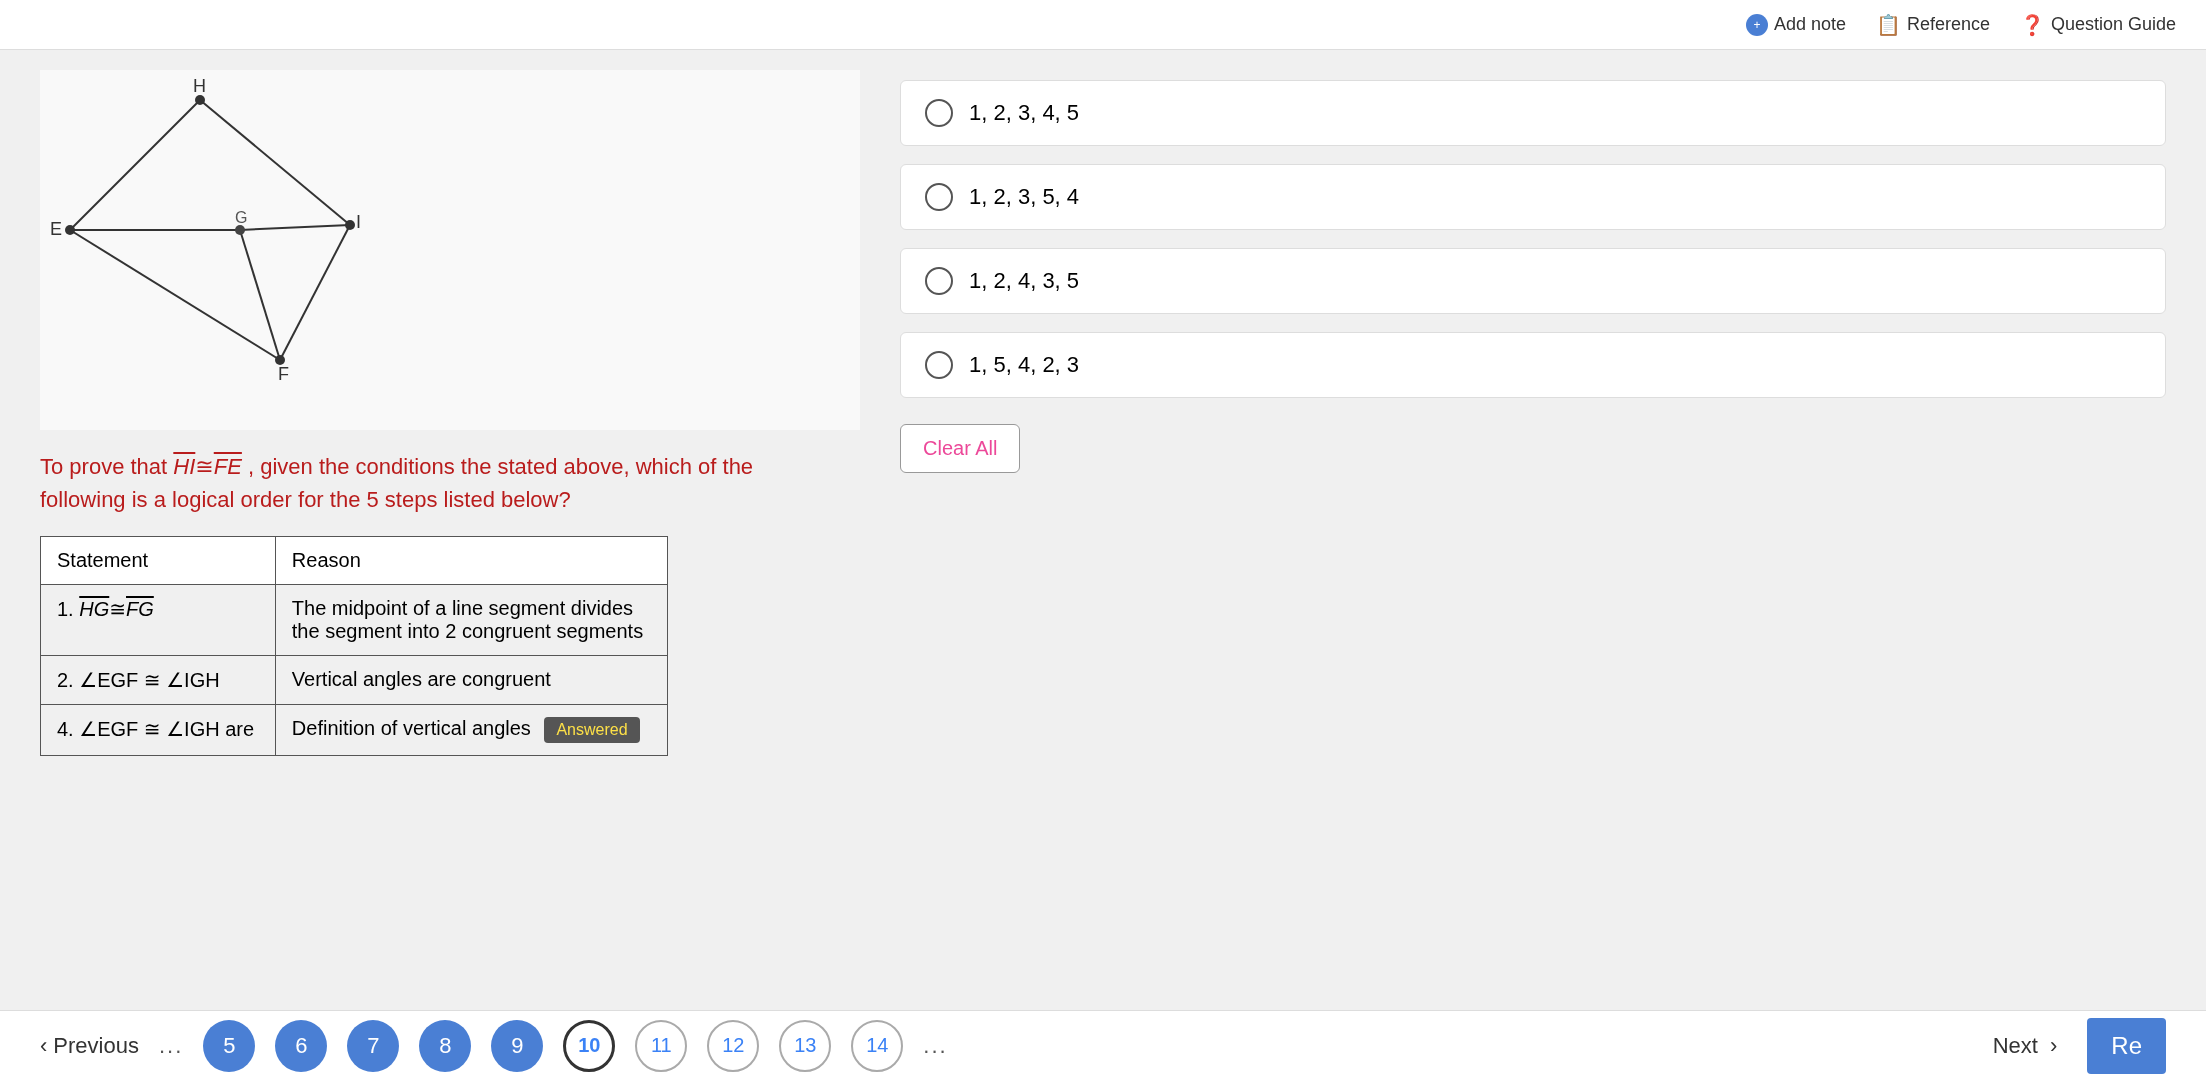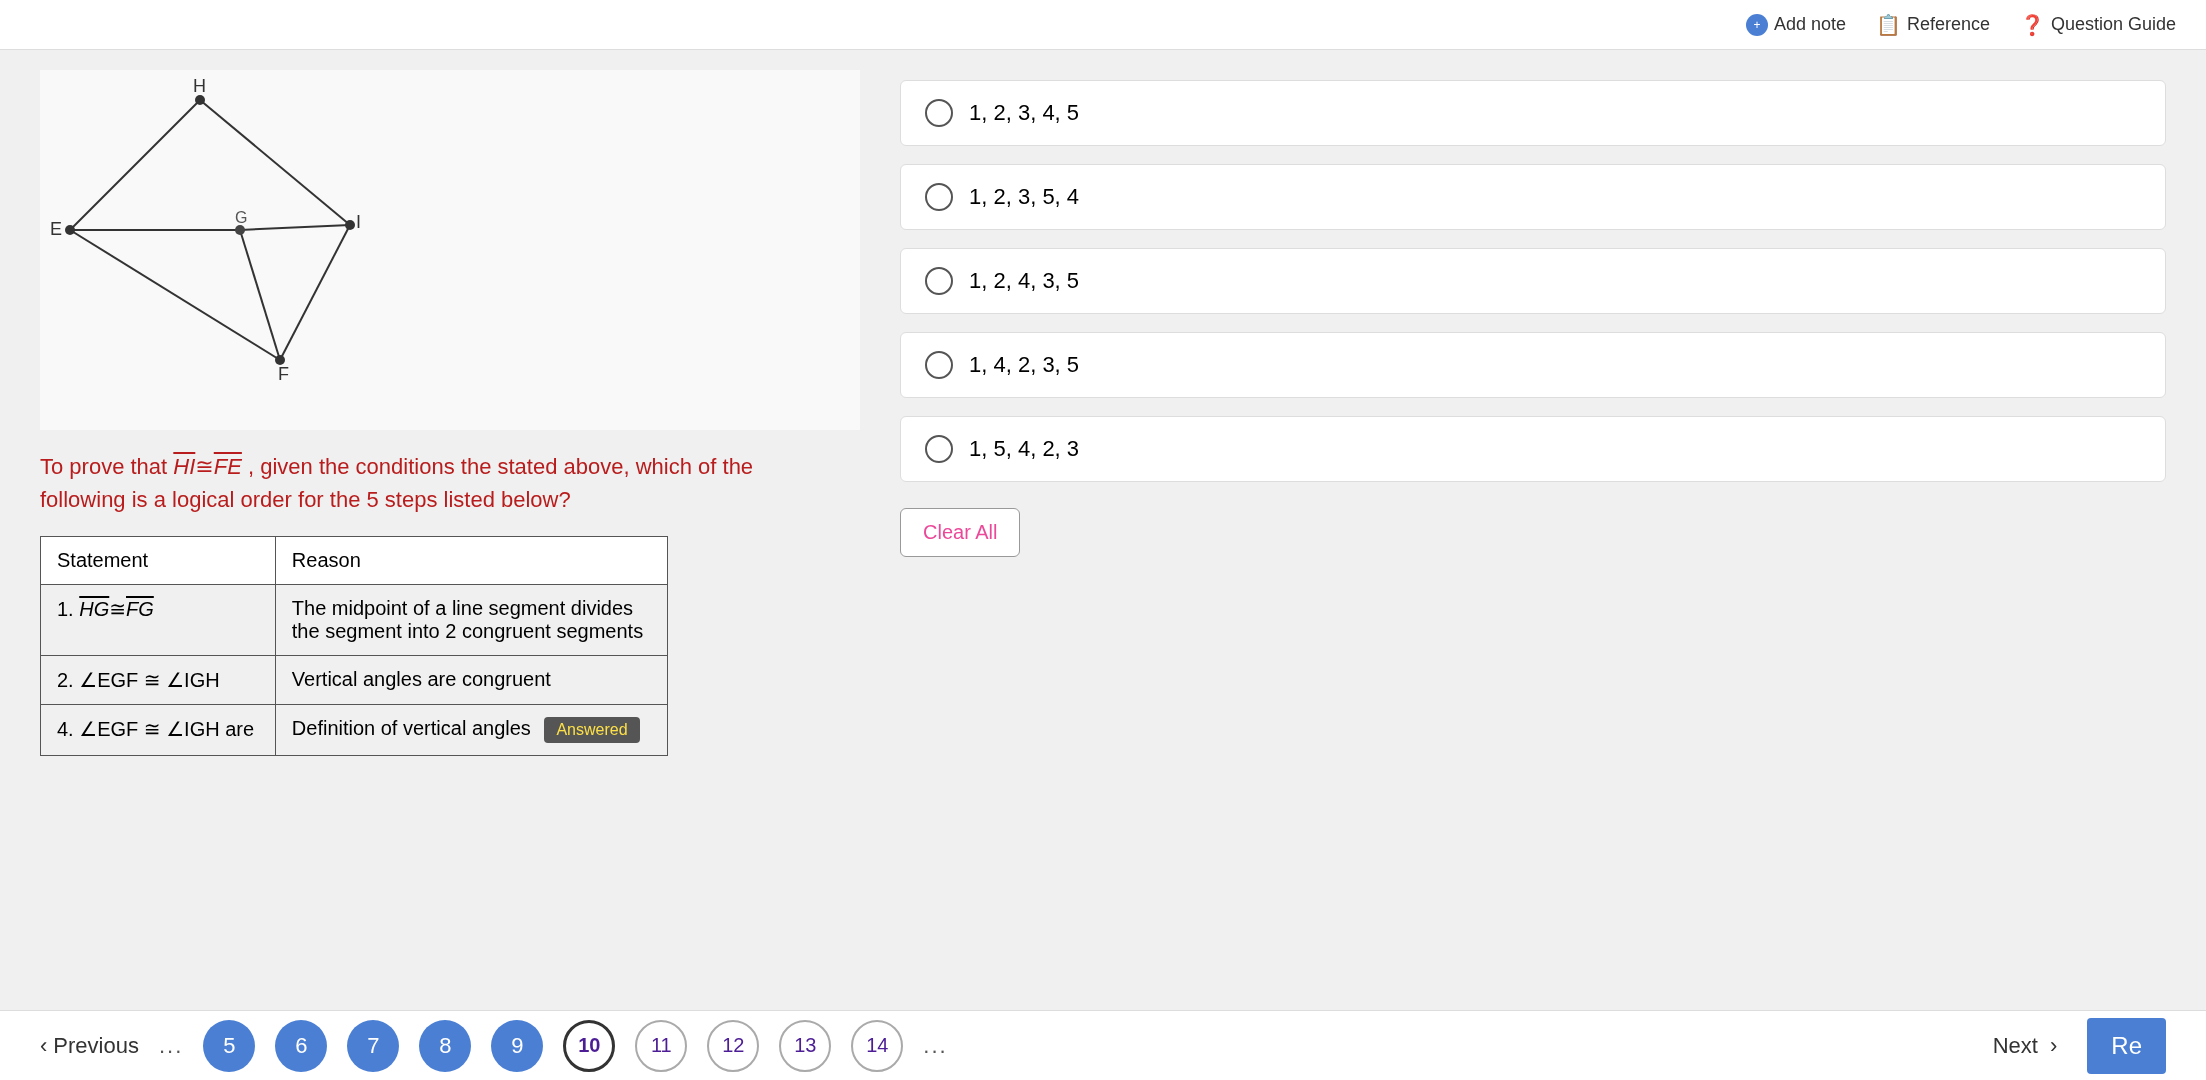--- a/index.html
+++ b/index.html
@@ -182,21 +182,21 @@
       width: 52px;
       height: 52px;
       border: 2px solid #aaa;
       border-radius: 50%;
       display: flex;
       align-items: center;
       justify-content: center;
       font-size: 20px;
       cursor: pointer;
       background: #fff;
-      color: #4c1d95;
+      color: #3b82f6;
     }
 
     .page-num.current {
       border: 3px solid #333;
       font-weight: bold;
     }
 
     .checkmark-btn {
       width: 52px;
       height: 52px;
@@ -330,24 +330,20 @@
     <div class="answer-option">
       <div class="radio-outer"></div>
       <span>1, 2, 3, 5, 4</span>
     </div>
 
     <div class="answer-option">
       <div class="radio-outer"></div>
       <span>1, 2, 4, 3, 5</span>
     </div>
 
-    <div class="answer-option">
-      <div class="radio-outer"></div>
-      <span>1, 4, 2, 3, 5</span>
-    </div>
 
     <div class="answer-option">
       <div class="radio-outer"></div>
       <span>1, 5, 4, 2, 3</span>
     </div>
 
     <button class="clear-all-btn">Clear All</button>
 
   </div>
 </div>

